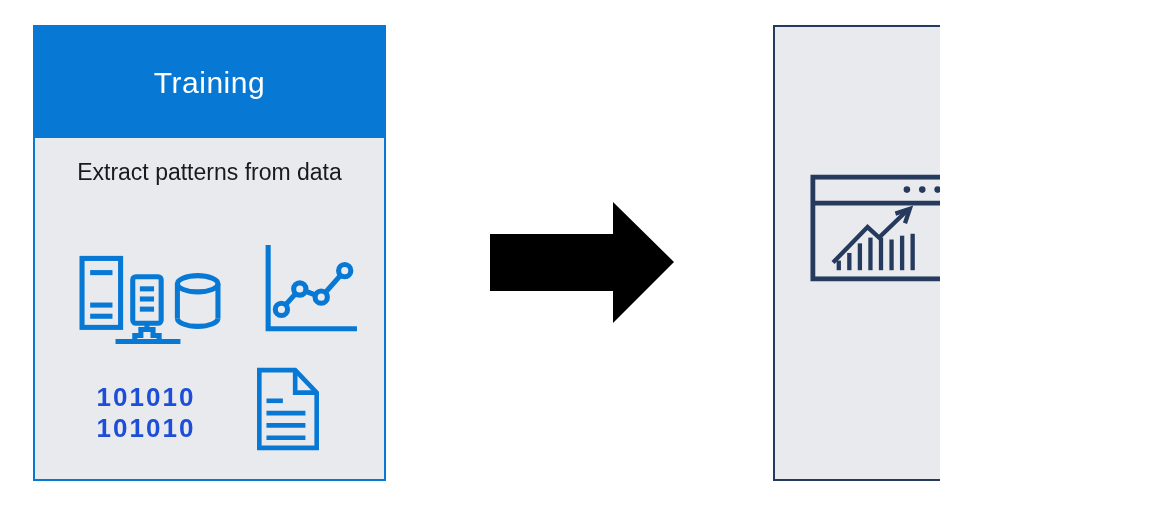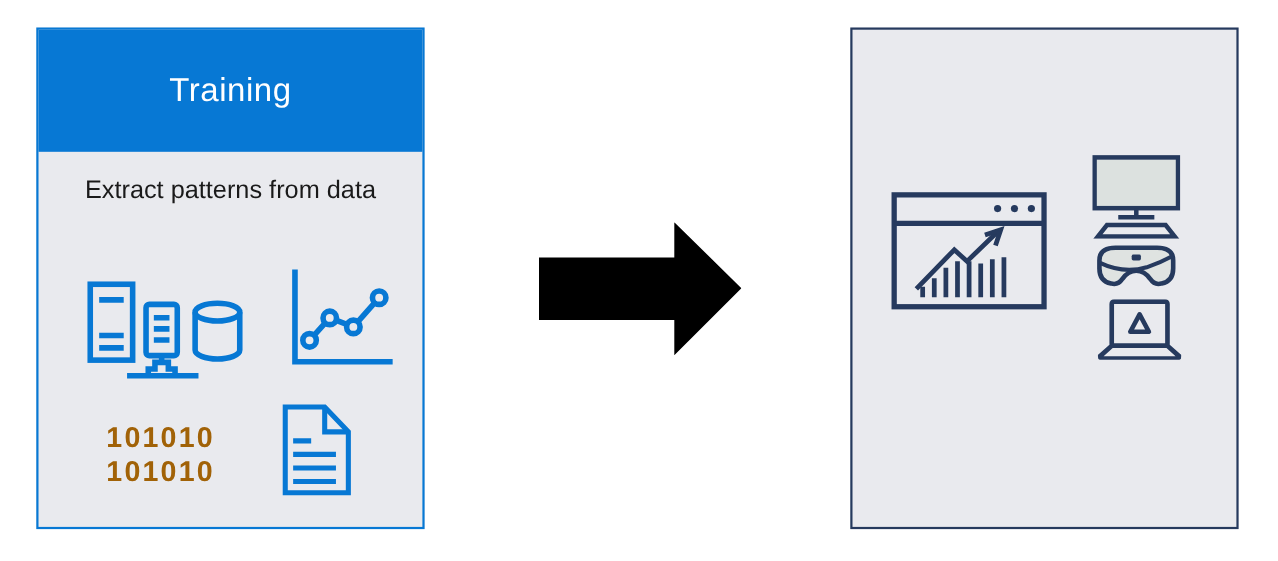--- a/index.html
+++ b/index.html
@@ -1,37 +1,37 @@
 <!DOCTYPE html>
 <html><head>
 <meta charset="utf-8">
 <style>
   * { margin:0; padding:0; box-sizing:border-box; }
   body { background:#ffffff; font-family:"Liberation Sans", sans-serif; }
-  .stage { position:relative; width:1162px; height:510px; background:#ffffff; overflow:hidden; }
+  .stage { position:relative; width:940px; height:510px; background:#ffffff; overflow:hidden; }
 
   .card { position:absolute; width:353px; height:456px; background:#E9EAEE; }
   .card.training   { left:33px;  top:25px; border:2px solid #0778D4; }
   .card.evaluating { left:773px; top:25px; border:2px solid #263A5E; }
 
   .card-header { height:111px; display:flex; align-items:center; justify-content:center; }
   .training   .card-header { background:#0778D4; }
   .evaluating .card-header { background:#263A5E; }
   .card-title { color:#ffffff; font-size:30px; font-weight:400; letter-spacing:0.5px; }
 
   .card-body { position:relative; height:341px; }
   .card-subtitle { display:block; margin:20px auto 0; text-align:center;
                    font-size:23px; color:#1A1A1A; line-height:1.22; }
   .evaluating .card-subtitle { max-width:272px; }
 
   .abs { position:absolute; }
   svg { display:block; }
 
   .binary-block { position:absolute; left:50px; top:224px; width:122px; text-align:center;
-                  color:#a16207; font-size:26px; font-weight:bold; letter-spacing:2px;
+                  color:#1d4ed8; font-size:26px; font-weight:bold; letter-spacing:2px;
                   line-height:1.2; font-family:"Liberation Sans", sans-serif; }
 
   .arrow-wrap { position:absolute; left:490px; top:202px; width:184px; height:121px; }
 </style>
 </head>
 <body>
 
 <div class="stage">
 
   <div class="card training">

